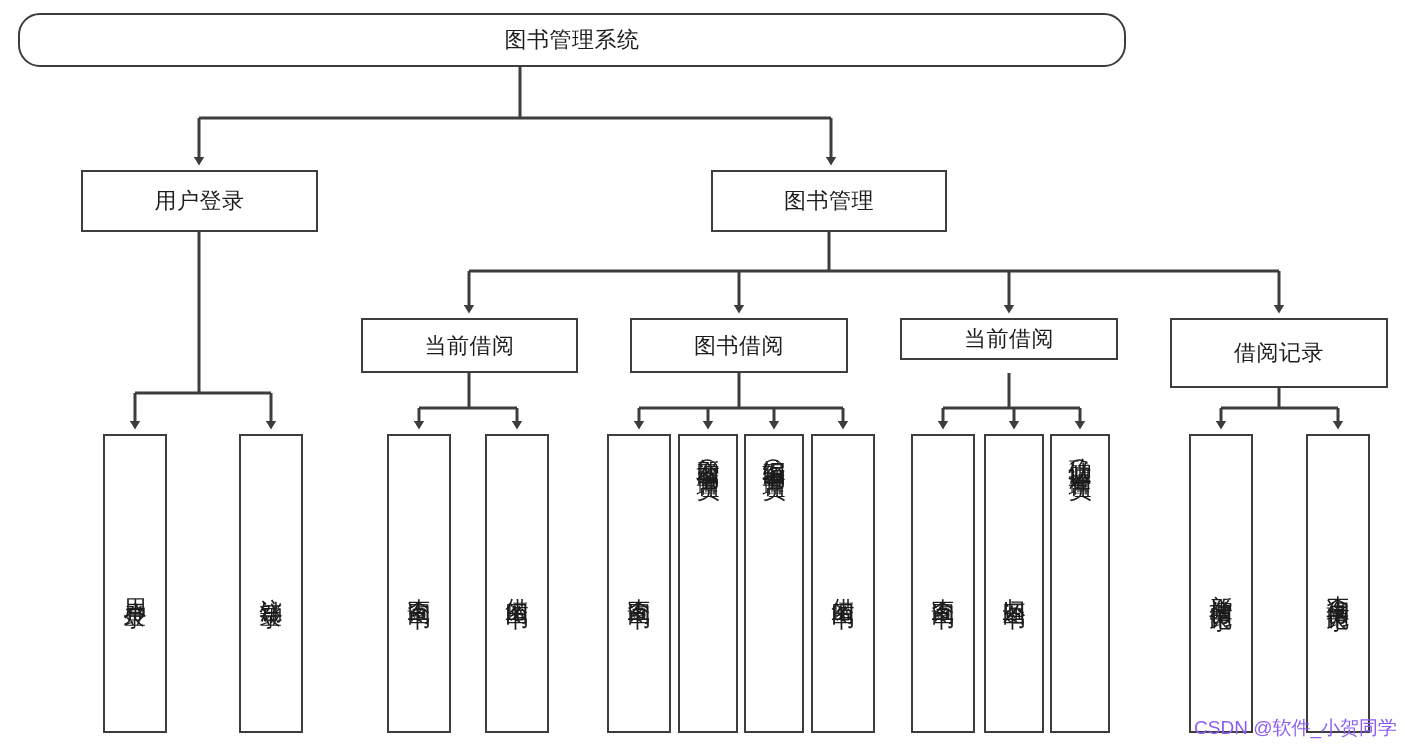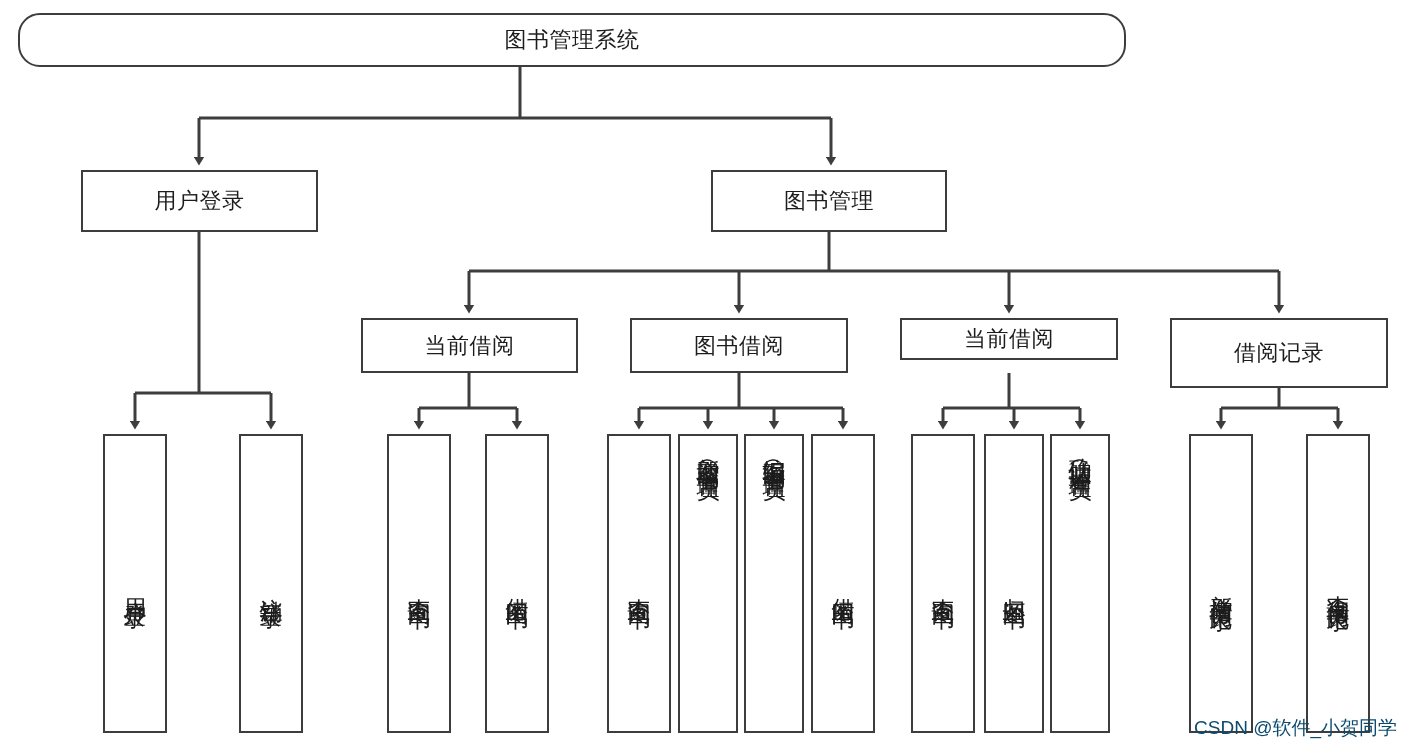--- a/index.html
+++ b/index.html
@@ -57,21 +57,21 @@
     margin-bottom: auto;
   }
   .node.vertical.center {
     align-items: center;
   }
   .watermark {
     position: absolute;
     right: 8px;
     bottom: 6px;
     font-size: 19px;
-    color: #0c4a6e;
+    color: #8b5cf6;
     white-space: nowrap;
     font-family: "Liberation Sans", "DejaVu Sans", sans-serif;
   }
 </style>
 </head>
 <body>
 
 <div id="canvas">
 
   <svg class="edges" viewBox="0 0 1405 747" xmlns="http://www.w3.org/2000/svg">

